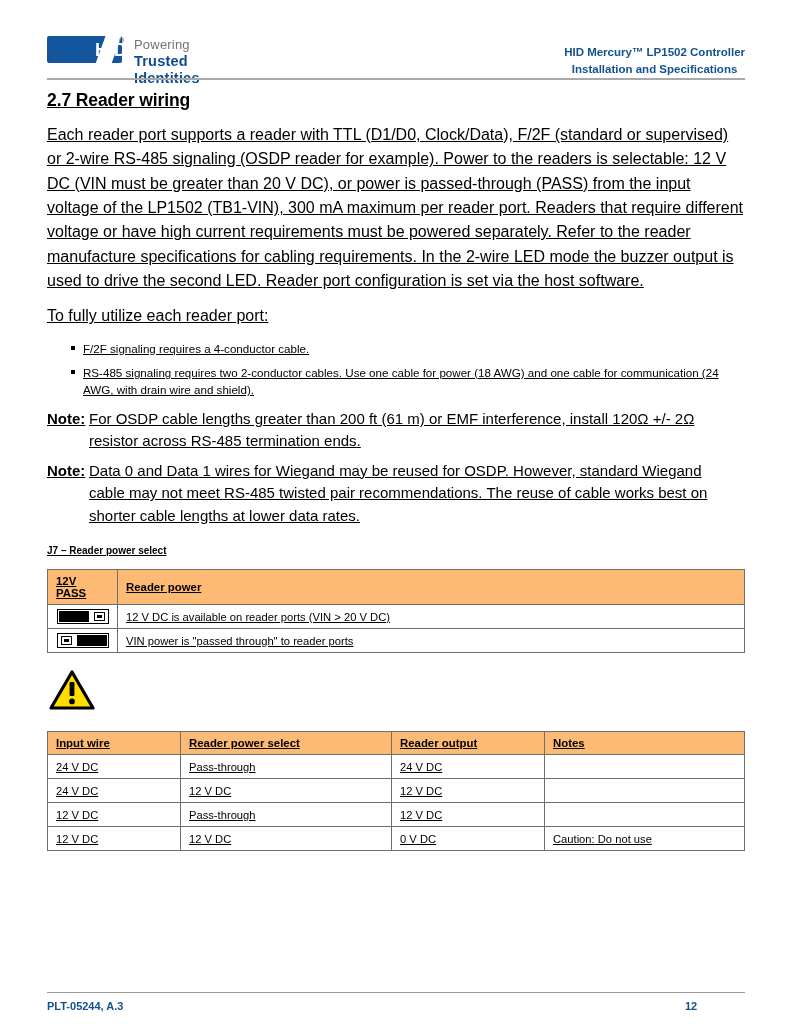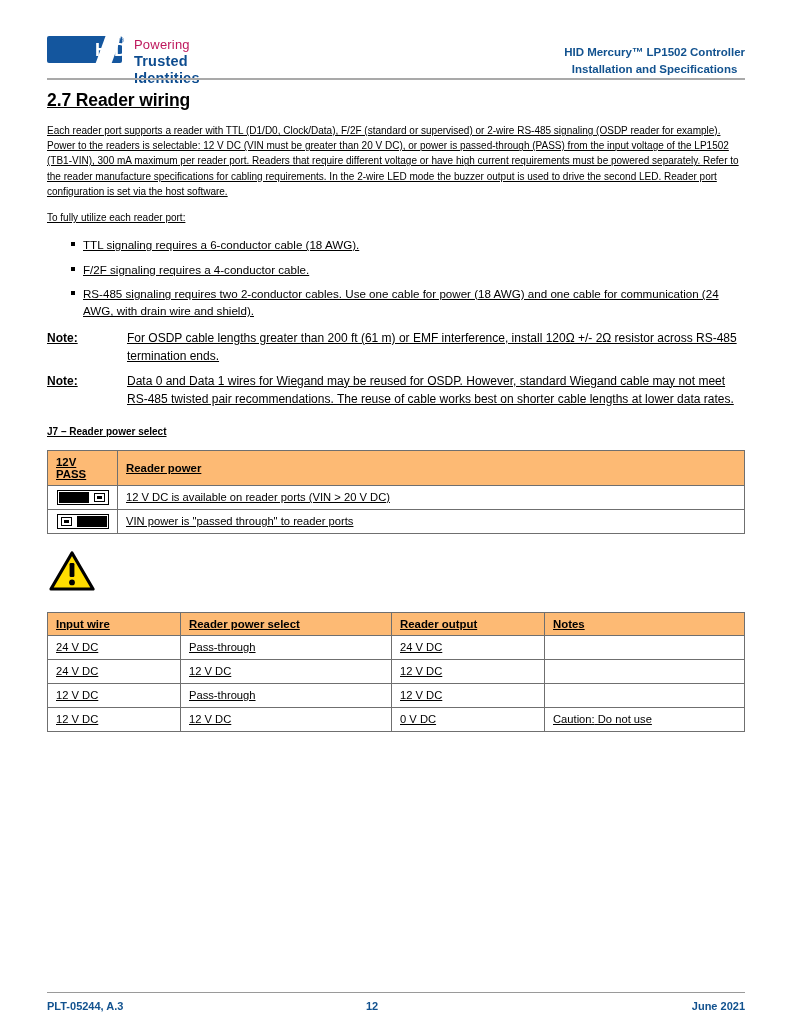--- a/index.html
+++ b/index.html
@@ -82,21 +82,21 @@
     font-weight: bold;
   }
   .tagline {
     position: absolute;
     left: 87px;
     top: 2px;
     line-height: 1.15;
   }
   .tagline .line1 {
     font-size: 13px;
-    color: #be185d;
+    color: #737373;
     font-weight: normal;
     letter-spacing: 0.2px;
   }
   .tagline .line2 {
     font-size: 14.5px;
     color: #0d4c8f;
     font-weight: bold;
     letter-spacing: 0.2px;
   }
   .header-right {
@@ -126,21 +126,21 @@
     width: 698px;
     text-decoration: underline;
   }
   h1.section-title {
     font-size: 17.5px;
     font-weight: bold;
     margin: 0 0 12px 0;
     letter-spacing: -0.1px;
   }
   p.para {
-    font-size: 10px;
+    font-size: 16px;
     line-height: 1.52;
     margin: 0 0 11px 0;
     text-align: left;
   }
   ul.bullets {
     list-style: none;
     margin: 0 0 9px 0;
     padding: 0;
   }
   ul.bullets li {
@@ -154,24 +154,23 @@
     content: "";
     position: absolute;
     left: 24px;
     top: 6px;
     width: 4px;
     height: 4px;
     background: #000;
   }
   .note {
     display: flex;
-    font-size: 12px;
+    font-size: 15px;
     line-height: 1.5;
     margin: 0 8px 7px 0;
-    gap: 38px;
   }
   .note .note-label {
     font-weight: bold;
     flex: 0 0 auto;
     width: 42px;
   }
   .note .note-text {
     flex: 1 1 auto;
   }
 
@@ -321,21 +320,20 @@
 
   <div class="content">
 
     <h1 class="section-title">2.7 Reader wiring</h1>
 
     <p class="para">Each reader port supports a reader with TTL (D1/D0, Clock/Data), F/2F (standard or supervised) or 2-wire RS-485 signaling (OSDP reader for example). Power to the readers is selectable: 12 V DC (VIN must be greater than 20 V DC), or power is passed-through (PASS) from the input voltage of the LP1502 (TB1-VIN), 300 mA maximum per reader port. Readers that require different voltage or have high current requirements must be powered separately. Refer to the reader manufacture specifications for cabling requirements. In the 2-wire LED mode the buzzer output is used to drive the second LED. Reader port configuration is set via the host software.</p>
 
     <p class="para">To fully utilize each reader port:</p>
 
     <ul class="bullets">
-      <li>TTL signaling requires a 6-conductor cable (18 AWG).</li>
       <li>F/2F signaling requires a 4-conductor cable.</li>
       <li>RS-485 signaling requires two 2-conductor cables. Use one cable for power (18 AWG) and one cable for communication (24 AWG, with drain wire and shield).</li>
     </ul>
 
     <div class="note">
       <div class="note-label">Note:</div>
       <div class="note-text">For OSDP cable lengths greater than 200 ft (61 m) or EMF interference, install 120Ω +/- 2Ω resistor across RS-485 termination ends.</div>
     </div>
 
     <div class="note">
@@ -432,16 +430,15 @@
         </tr>
       </tbody>
     </table>
 
   </div>
 
   <div class="footer-rule"></div>
   <div class="footer">
     <div class="f-left">PLT-05244, A.3</div>
     <div class="f-center">12</div>
-    <div class="f-right">June 2021</div>
   </div>
 
 </div>
 
 </body></html>

